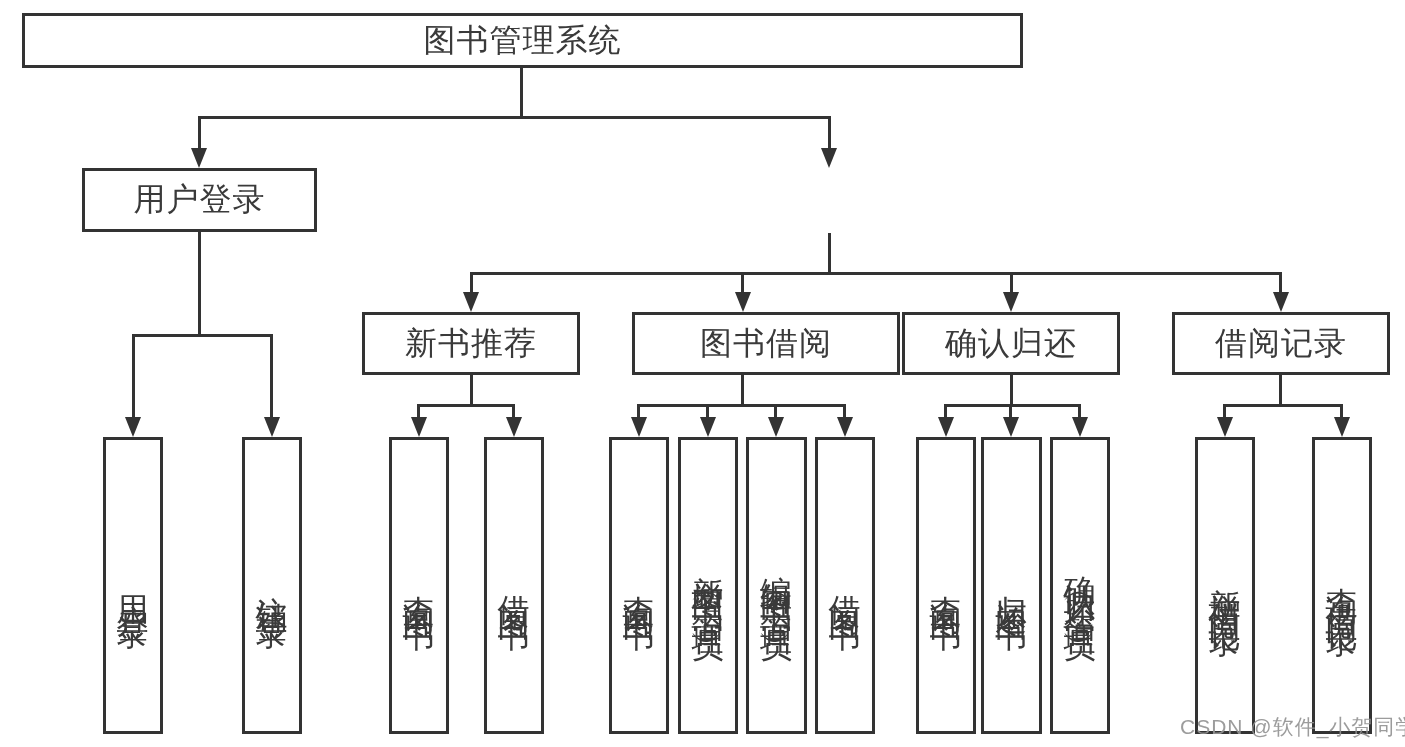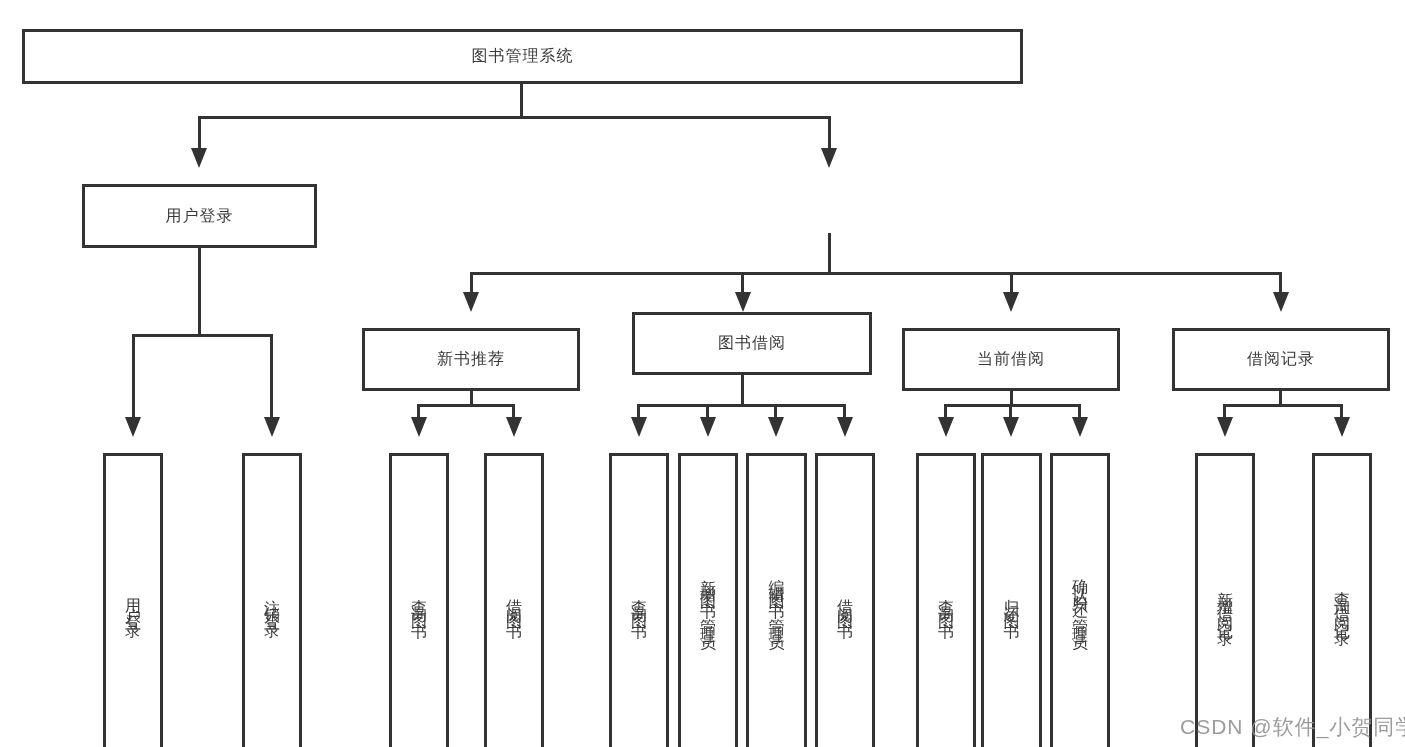--- a/index.html
+++ b/index.html
@@ -13,23 +13,22 @@
   }
   .box {
     position: absolute;
     box-sizing: border-box;
     border: 3px solid #333333;
     background: #ffffff;
     display: flex;
     align-items: center;
     justify-content: center;
     color: #3a3a3a;
-    font-size: 16px;
+    font-size: 32px;
     z-index: 2;
-    margin-top: 16px;
   }
   .h-box span { white-space: nowrap; letter-spacing: 1px; }
   .v-box span {
     writing-mode: vertical-rl;
     text-orientation: mixed;
     letter-spacing: 8px;
     line-height: 1;
     white-space: nowrap;
   }
   .hline, .vline {
@@ -93,25 +92,25 @@
   <div class="vline" style="left:741px; top:272px; height:22px;"></div>
   <div class="arrow" style="left:735px; top:292px;"></div>
   <div class="vline" style="left:1010px; top:272px; height:22px;"></div>
   <div class="arrow" style="left:1003px; top:292px;"></div>
   <div class="vline" style="left:1279px; top:272px; height:22px;"></div>
   <div class="arrow" style="left:1273px; top:292px;"></div>
 
   <div class="box h-box" style="left:362px; top:312px; width:218px; height:63px;text-align:center;">
     <span>新书推荐</span>
   </div>
-  <div class="box h-box" style="left:632px; top:296px; width:240px; height:63px;">
+  <div class="box h-box" style="left:632px; top:312px; width:268px; height:63px;">
     <span>图书借阅</span>
   </div>
   <div class="box h-box" style="left:902px; top:312px; width:218px; height:63px;">
-    <span>当前借阅</span>
+    <span>确认归还</span>
   </div>
   <div class="box h-box" style="left:1172px; top:312px; width:218px; height:63px;">
     <span>借阅记录</span>
   </div>
 
   <div class="vline" style="left:470px; top:375px; height:31px;"></div>
   <div class="hline" style="left:418px; top:404px; width:97px;"></div>
   <div class="vline" style="left:417px; top:404px; height:16px;"></div>
   <div class="arrow" style="left:411px; top:417px;"></div>
   <div class="vline" style="left:512px; top:404px; height:16px;"></div>

